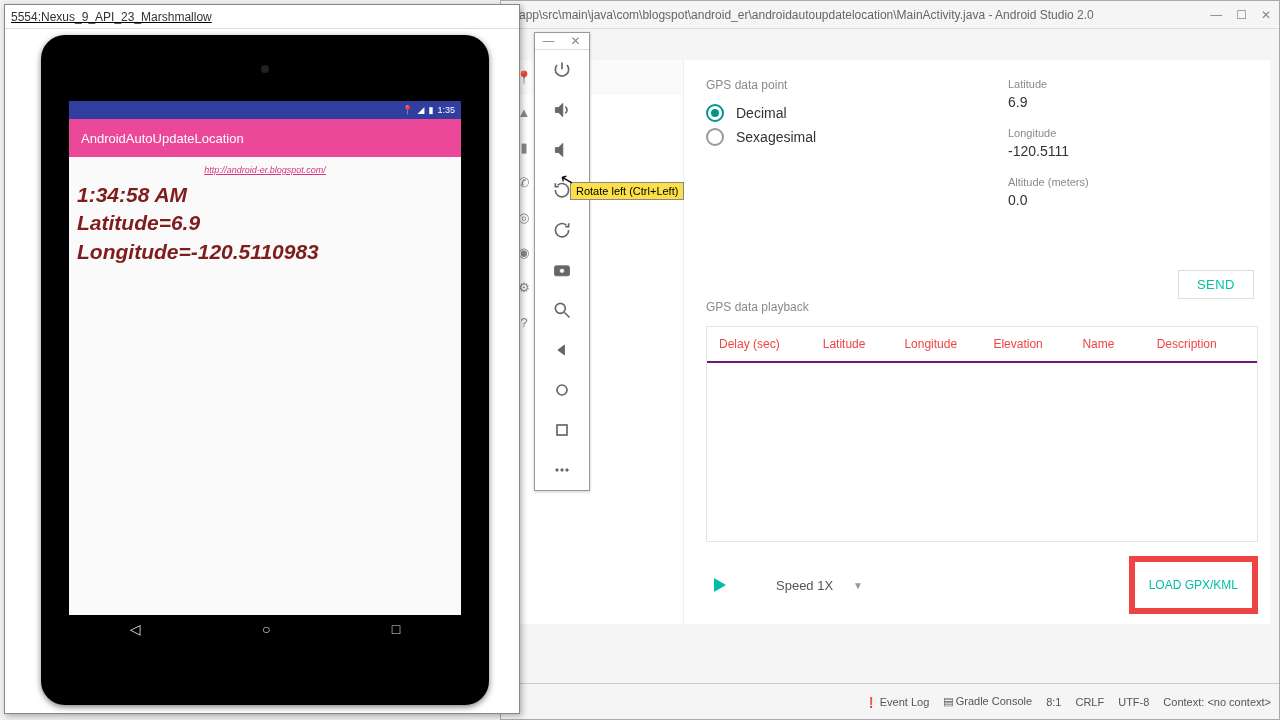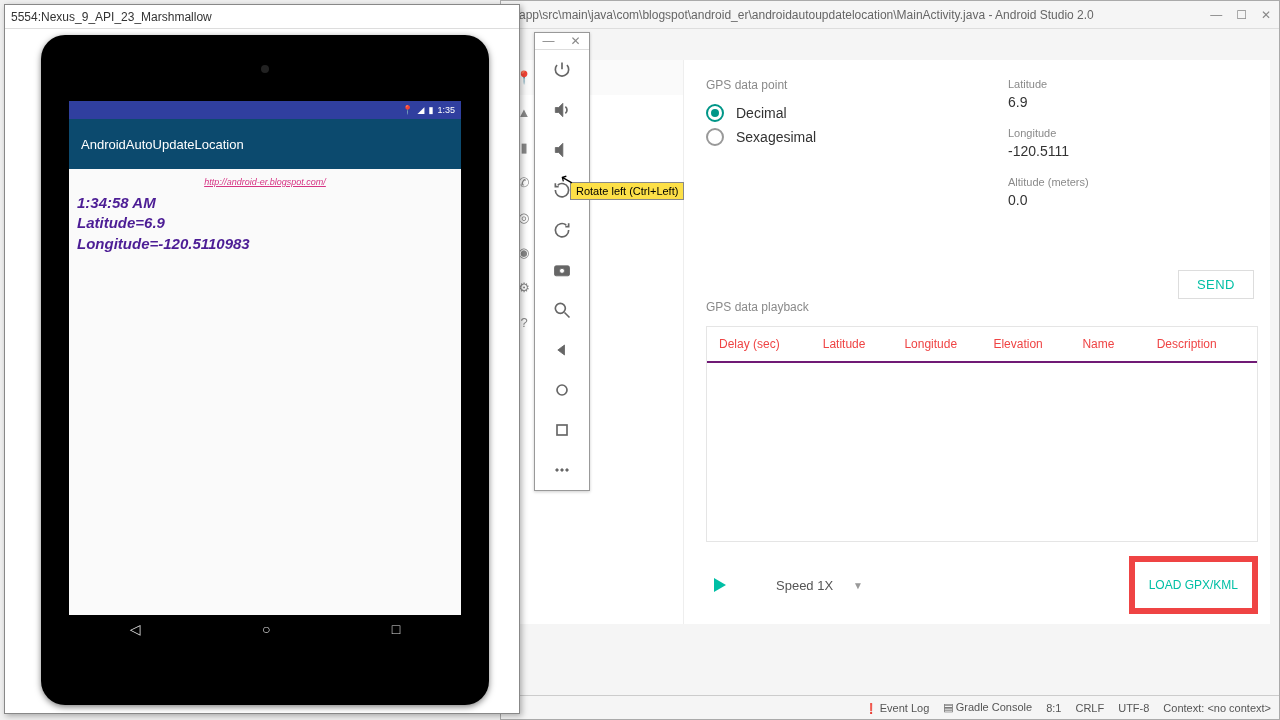--- a/index.html
+++ b/index.html
@@ -4,21 +4,21 @@
 <style>
   * { box-sizing: border-box; margin: 0; padding: 0; font-family: "Segoe UI", Arial, sans-serif; }
   html, body { width: 1280px; height: 720px; overflow: hidden; background: #f0f0f0; }
 
   
   .studio-window { position: absolute; top: 0; left: 500px; right: 0; height: 720px; background: #f5f5f5; border: 1px solid #aaa; }
   .studio-titlebar { height: 28px; background: #f5f5f5; border-bottom: 1px solid #ddd; display: flex; align-items: center; font-size: 12px; color: #666; padding: 0 8px; }
   .studio-titlebar .path { flex: 1; overflow: hidden; white-space: nowrap; text-overflow: ellipsis; }
   .studio-titlebar .wctrl { display: flex; gap: 14px; color: #888; font-size: 12px; }
   .studio-titlebar .wctrl span { cursor: pointer; }
-  .studio-status { position: absolute; bottom: 0; left: 0; right: 0; height: 24px; background: #f5f5f5; border-top: 1px solid #ccc; display: flex; align-items: center; font-size: 11px; color: #555; padding: 0 8px; gap: 14px; justify-content: flex-end; }
+  .studio-status { position: absolute; bottom: 0; left: 0; right: 0; height: 36px; background: #f5f5f5; border-top: 1px solid #ccc; display: flex; align-items: center; font-size: 11px; color: #555; padding: 0 8px; gap: 14px; justify-content: flex-end; }
   .studio-status .evt::before { content: "❗"; color: #c93; margin-right: 2px; font-size: 10px; }
   .studio-status .grd::before { content: "▤"; margin-right: 2px; }
 
   
   .ext-panel { position: absolute; top: 60px; left: 684px; right: 10px; bottom: 96px; background: #fff; color: #444; font-size: 13px; }
   .ext-panel .section-label { font-size: 12px; color: #8a8a8a; margin-bottom: 12px; }
   .ext-panel .point-section { position: absolute; top: 18px; left: 22px; right: 12px; }
   .radios { display: flex; flex-direction: column; gap: 6px; margin-top: 6px; }
   .radio-row { display: flex; align-items: center; gap: 12px; cursor: pointer; font-size: 14px; color: #333; }
   .radio-outer { width: 18px; height: 18px; border: 2px solid #999; border-radius: 50%; display: flex; align-items: center; justify-content: center; }
@@ -46,30 +46,30 @@
 
   
   .emu-toolbar { position: absolute; top: 32px; left: 534px; width: 56px; background: #fff; border: 1px solid #999; box-shadow: 0 1px 3px rgba(0,0,0,.2); display: flex; flex-direction: column; align-items: center; z-index: 50; }
   .emu-toolbar .tb-top { display: flex; width: 100%; border-bottom: 1px solid #ddd; }
   .emu-toolbar .tb-top span { flex: 1; text-align: center; font-size: 12px; color: #888; padding: 1px 0; cursor: pointer; }
   .emu-toolbar .tb-btn { width: 100%; height: 40px; display: flex; align-items: center; justify-content: center; color: #666; cursor: pointer; }
   .emu-toolbar .tb-btn svg { width: 20px; height: 20px; stroke: #666; fill: #666; }
   .tooltip { position: absolute; top: 182px; left: 570px; background: #fde047; border: 1px solid #888; font-size: 11px; padding: 2px 5px; z-index: 60; white-space: nowrap; }
 
   
-  .emu-window { position: absolute; top: 4px; left: 4px; width: 516px; height: 710px; background: #fff; border: 1px solid #888; box-shadow: 2px 2px 6px rgba(0,0,0,.3); z-index: 40; }
+  .emu-window { position: absolute; top: 4px; left: 4px; width: 516px; height: 710px; background: #fff; border: 1px solid #888; box-shadow: 2px 2px 6px rgba(0,0,0,.3); z-index: 40; text-decoration: underline; }
   .emu-title { height: 24px; border-bottom: 1px solid #ddd; font-size: 12px; color: #333; display: flex; align-items: center; padding: 0 6px; }
   .device-frame { position: absolute; top: 30px; left: 36px; width: 448px; height: 670px; background: #000; border-radius: 24px; padding: 66px 28px 62px 28px; box-shadow: 0 2px 6px rgba(0,0,0,.5); }
   .device-frame::before { content:""; position:absolute; top:30px; left:50%; width:8px; height:8px; background:#222; border-radius:50%; transform:translateX(-50%); }
   .screen { width: 100%; height: 100%; background: #fafafa; position: relative; overflow: hidden; }
   .statusbar { height: 18px; background: #303F9F; display: flex; justify-content: flex-end; align-items: center; padding: 0 6px; color: #fff; font-size: 9px; gap: 4px; }
-  .appbar { height: 50px; background: #0c4a6e; color: #fff; display: flex; align-items: center; padding: 0 12px; font-size: 13px; }
+  .appbar { height: 38px; background: #ec4899; color: #fff; display: flex; align-items: center; padding: 0 12px; font-size: 13px; }
   .app-body { padding: 4px 8px; font-family: Georgia, "Times New Roman", serif; }
   .blog-link { text-align: center; color: #d63384; font-size: 9px; font-style: italic; text-decoration: underline; margin: 4px 0 6px 0; }
-  .app-line { font-size: 15px; color: #4c1d95; font-style: italic; font-weight: bold; line-height: 1.35; }
+  .app-line { font-size: 21px; color: #7f1d1d; font-style: italic; font-weight: bold; line-height: 1.35; }
   .navbar { position: absolute; bottom: 0; left: 0; right: 0; height: 28px; background: #000; display: flex; justify-content: space-around; align-items: center; }
   .navbar span { color: #ddd; font-size: 14px; }
   .cursor { position:absolute; top:170px; left:560px; z-index:70; font-size:16px; transform: rotate(-15deg); pointer-events:none; }
 </style>
 </head>
 <body>
 
 <div class="studio-window">
   <div class="studio-titlebar">
     <span class="path">...app\src\main\java\com\blogspot\android_er\androidautoupdatelocation\MainActivity.java - Android Studio 2.0</span>

